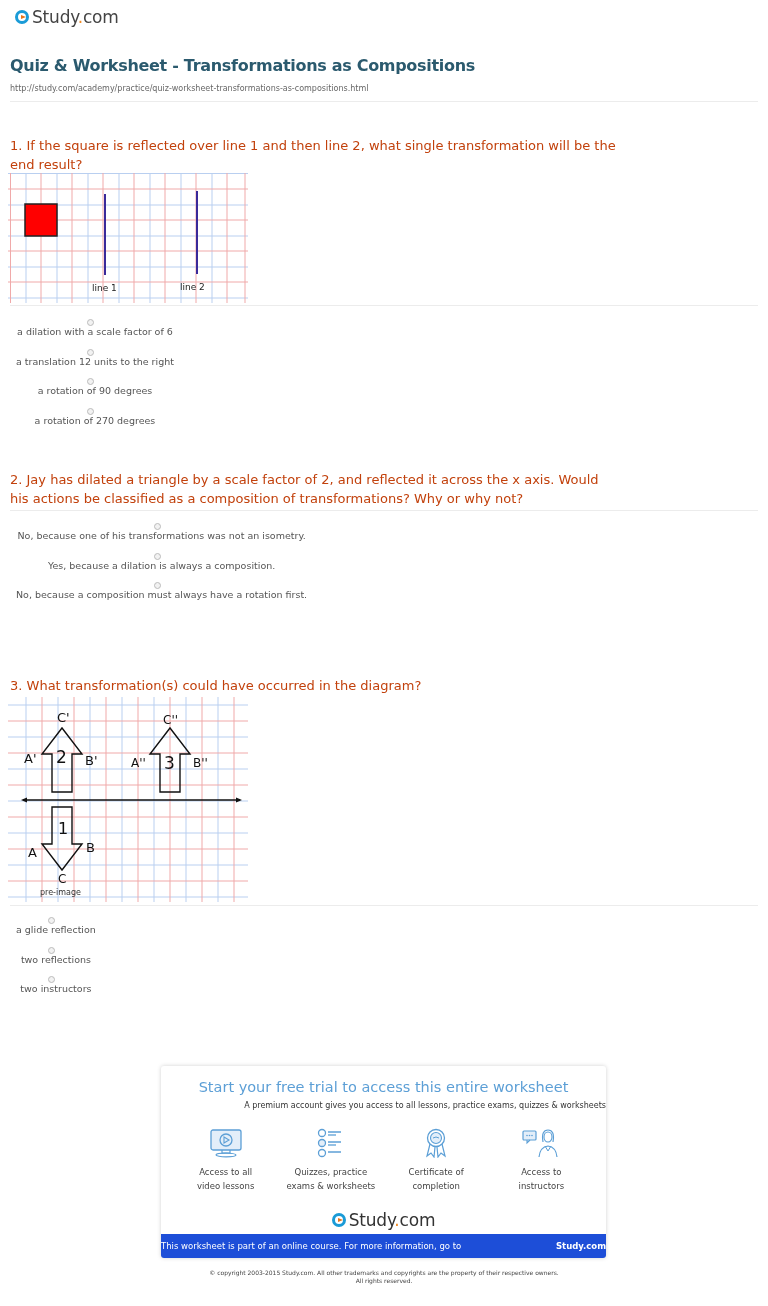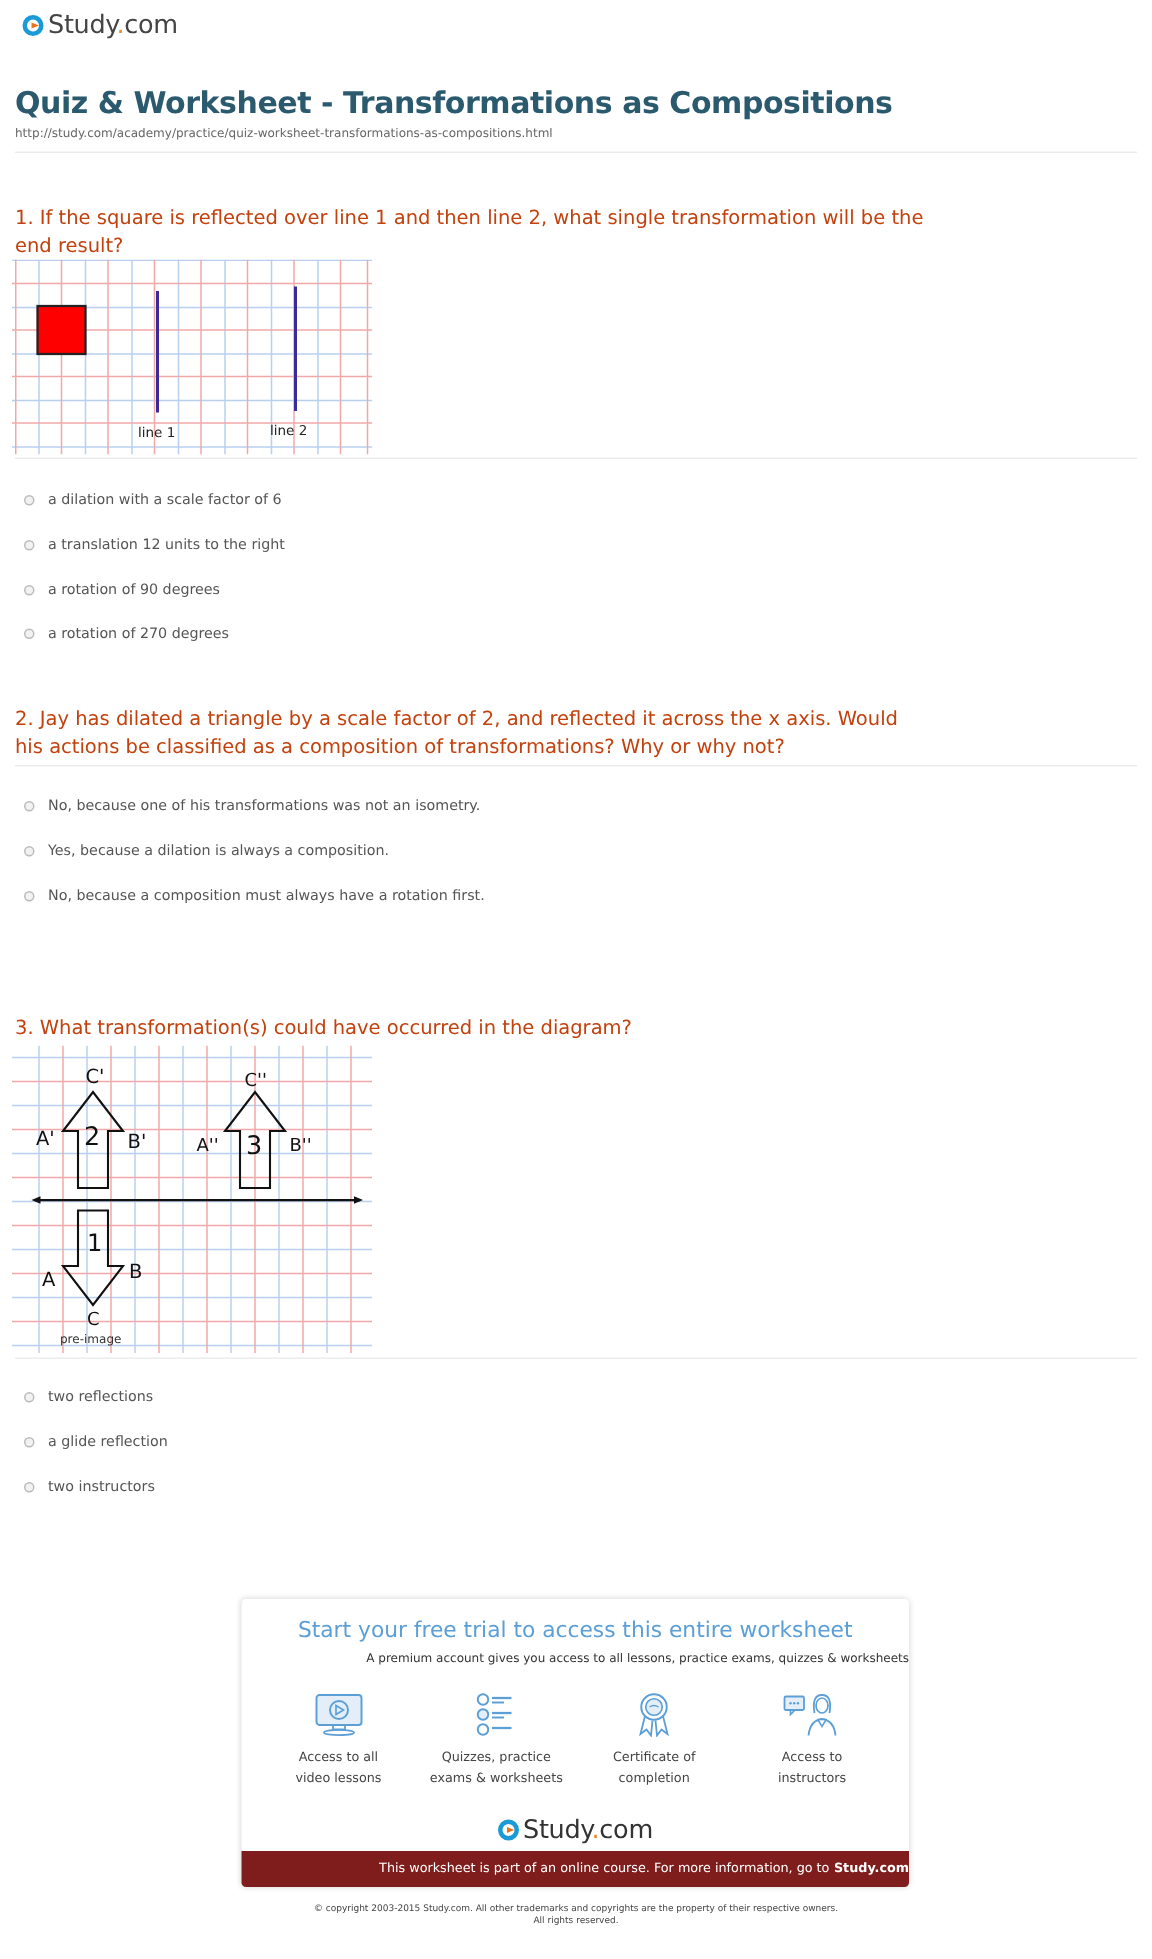--- a/index.html
+++ b/index.html
@@ -5,42 +5,42 @@
   * { box-sizing: border-box; margin: 0; padding: 0; }
   html, body { width: 768px; height: 1306px; background: #ffffff; overflow: hidden; }
   body { font-family: "DejaVu Sans", "Liberation Sans", sans-serif; color: #555; position: relative; }
 
   .logo { position: absolute; left: 15px; top: 6px; display: flex; align-items: center; height: 22px; }
   .logo-mark { width: 14px; height: 14px; border-radius: 50%; border: 3px solid #1a9bd7; position: relative; margin-right: 3px; }
   .logo-mark::after { content: ""; position: absolute; left: 3px; top: 1.5px; border-left: 5px solid #e8751a; border-top: 2.5px solid transparent; border-bottom: 2.5px solid transparent; }
   .logo-text { font-size: 17px; color: #444; letter-spacing: -0.2px; }
   .logo-text .dot { color: #f08a24; }
 
-  .page-title { position: absolute; left: 10px; top: 56px; font-size: 20px; color: #2b5a6e; font-weight: bold; letter-spacing: -0.3px; white-space: nowrap; }
+  .page-title { position: absolute; left: 10px; top: 56px; font-size: 16px; color: #2b5a6e; font-weight: bold; letter-spacing: -0.3px; white-space: nowrap; }
   .page-url { position: absolute; left: 10px; top: 84px; font-size: 8px; color: #666; white-space: nowrap; }
   .rule { position: absolute; left: 10px; right: 10px; height: 1px; background: #ececec; }
 
   .question { position: absolute; left: 10px; width: 610px; font-size: 13px; line-height: 19px; color: #c2410c; }
   .answers { position: absolute; left: 16px; }
-  .answer { display: flex; align-items: center; height: 29.7px; font-size: 9.5px; color: #555; cursor: pointer; }
+  .answer { display: flex; align-items: center; height: 29.7px; font-size: 9.5px; color: #555; cursor: pointer; flex-direction: column; }
   .radio { width: 7px; height: 7px; border-radius: 50%; border: 1px solid #bbb; background: #f2f2f2; margin-right: 9px; flex: none; }
 
   .diagram { position: absolute; }
   .diagram svg { display: block; }
 
   .promo { position: absolute; left: 161px; top: 1066px; width: 445px; height: 192px; background: #fff; border-radius: 3px; box-shadow: 0 0 4px rgba(0,0,0,0.18); }
   .promo-title { position: absolute; left: 0; right: 0; top: 13px; text-align: center; font-size: 14.5px; color: #5c9fd6; white-space: nowrap; }
   .promo-sub { position: absolute; left: 0; right: 0; top: 35px; text-align: right; font-size: 8px; color: #333; white-space: nowrap; }
   .features { position: absolute; left: 0; right: 0; top: 62px; display: flex; justify-content: space-around; padding: 0 12px; }
   .feature { width: 100px; text-align: center; }
   .feature svg { display: block; margin: 0 auto 8px; }
   .feature-label { font-size: 8.5px; color: #444; line-height: 13.5px; }
   .promo-logo { position: absolute; left: 0; right: 0; top: 144px; display: flex; justify-content: center; align-items: center; }
   .promo-logo .logo-text { font-size: 17px; color: #333; }
-  .promo-banner { position: absolute; left: 0; right: 0; bottom: 0; height: 24px; background: #7f1d1d; border-radius: 0 0 3px 3px; color: #fff; font-size: 8.5px; display: flex; align-items: center; justify-content: flex-end; white-space: nowrap; }
+  .promo-banner { position: absolute; left: 0; right: 0; bottom: 0; height: 24px; background: #1d4ed8; border-radius: 0 0 3px 3px; color: #fff; font-size: 8.5px; display: flex; align-items: center; justify-content: space-between; white-space: nowrap; }
   .promo-banner b { margin-left: 3px; }
 
   .copyright { position: absolute; left: 0; right: 0; top: 1269px; text-align: center; font-size: 6px; color: #444; line-height: 8px; }
 </style>
 </head>
 <body>
 
 <div class="logo">
   <span class="logo-mark"></span>
   <span class="logo-text"><span>Study</span><span class="dot">.</span><span>com</span></span>
@@ -181,25 +181,25 @@
     <text x="20" y="160" font-family="DejaVu Sans, sans-serif" font-size="13" fill="#111">A</text>
     <text x="78" y="155" font-family="DejaVu Sans, sans-serif" font-size="13" fill="#111">B</text>
     <text x="50" y="186" font-family="DejaVu Sans, sans-serif" font-size="12" fill="#111">C</text>
     <text x="32" y="198" font-family="DejaVu Sans, sans-serif" font-size="8" fill="#333">pre-image</text>
   </svg>
 </div>
 <div class="rule" style="top:905px"></div>
 <div class="answers" style="top:917px">
   <div class="answer">
       <span class="radio"></span>
+      <span>a glide reflection</span>
+    </div>
+  <div class="answer">
+      <span class="radio"></span>
       <span>two reflections</span>
-    </div>
-  <div class="answer">
-      <span class="radio"></span>
-      <span>a glide reflection</span>
     </div>
   <div class="answer">
       <span class="radio"></span>
       <span>two instructors</span>
     </div>
 </div>
 
 <div class="promo">
   <div class="promo-title">Start your free trial to access this entire worksheet</div>
   <div class="promo-sub">A premium account gives you access to all lessons, practice exams, quizzes &amp; worksheets</div>

